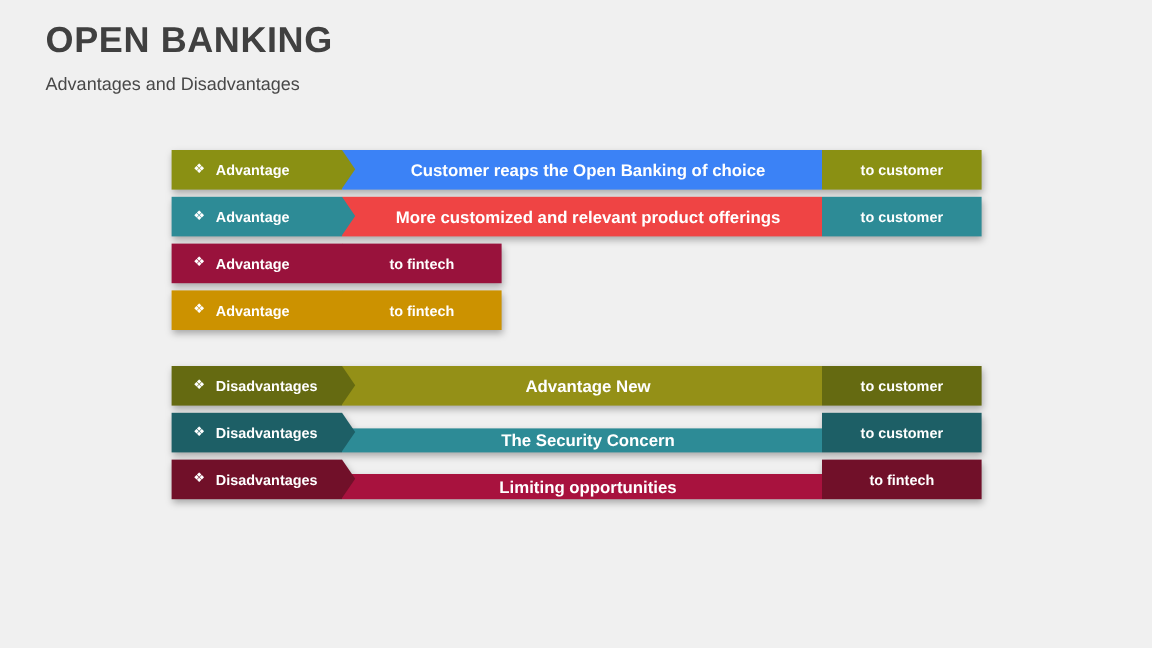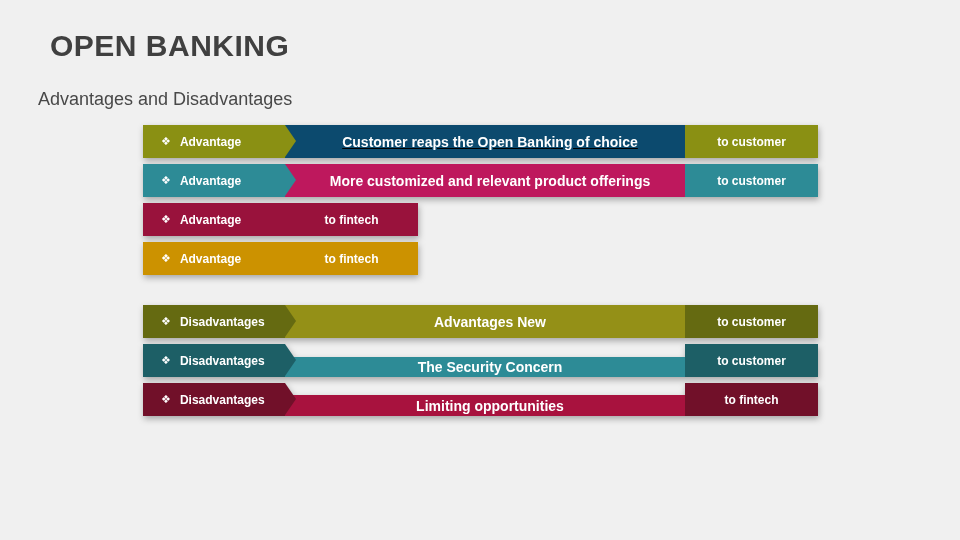--- a/index.html
+++ b/index.html
@@ -21,29 +21,29 @@
     left: 38px;
     top: 14px;
     width: 860px;
   }
   .title {
     font-size: 30px;
     font-weight: bold;
     color: #404040;
     letter-spacing: 0.5px;
     line-height: 40px;
-    margin: 12px;
+    margin: 0;
     white-space: nowrap;
   }
   .subtitle {
-    font-size: 18px;
+    font-size: 15px;
     font-weight: normal;
     color: #484848;
     line-height: 26px;
-    margin: 20px 0 0 0;
+    margin: 4px 0 0 0;
     white-space: nowrap;
   }
 
   
   .group {
     position: absolute;
     left: 143px;
     width: 675px;
     filter: drop-shadow(1px 3px 3px rgba(0,0,0,0.30));
   }
@@ -138,33 +138,33 @@
   <h1 class="title">OPEN BANKING</h1>
   <h2 class="subtitle">Advantages and Disadvantages</h2>
 </div>
 
 <div class="group" id="group-advantages">
     <div class="row">
       <div class="seg-left" style="background: rgb(138, 144, 19); color: rgb(138, 144, 19);">
         <span class="bullet">❖</span>
         <span class="seg-left-label">Advantage</span>
       </div>
-      <div class="seg-mid" style="background: #0c4a6e; text-decoration: underline;">
+      <div class="seg-mid" style="background: #3b82f6;">
         <span class="seg-mid-label">Customer reaps the Open Banking  of choice</span>
       </div>
       <div class="seg-right" style="background: rgb(138, 144, 19);">
         <span class="seg-right-label">to customer</span>
       </div>
     </div>
     <div class="row">
       <div class="seg-left" style="background: rgb(45, 139, 150); color: rgb(45, 139, 150);">
         <span class="bullet">❖</span>
         <span class="seg-left-label">Advantage</span>
       </div>
-      <div class="seg-mid" style="background: #be185d;">
+      <div class="seg-mid" style="background: #ef4444;">
         <span class="seg-mid-label">More customized and relevant product offerings</span>
       </div>
       <div class="seg-right" style="background: rgb(45, 139, 150);">
         <span class="seg-right-label">to customer</span>
       </div>
     </div>
     <div class="row">
       <div class="seg-left" style="background: rgb(153, 18, 60); color: rgb(153, 18, 60);">
         <span class="bullet">❖</span>
         <span class="seg-left-label">Advantage</span>
@@ -183,21 +183,21 @@
       </div>
     </div>
   </div>
 <div class="group" id="group-disadvantages">
     <div class="row">
       <div class="seg-left" style="background: rgb(101, 106, 17); color: rgb(101, 106, 17);">
         <span class="bullet">❖</span>
         <span class="seg-left-label">Disadvantages</span>
       </div>
       <div class="seg-mid" style="background: rgb(148, 144, 23);">
-        <span class="seg-mid-label">Advantages New</span>
+        <span class="seg-mid-label">Advantage New</span>
       </div>
       <div class="seg-right" style="background: rgb(101, 106, 17);">
         <span class="seg-right-label">to customer</span>
       </div>
     </div>
     <div class="row">
       <div class="seg-left" style="background: rgb(29, 95, 102); color: rgb(29, 95, 102);">
         <span class="bullet">❖</span>
         <span class="seg-left-label">Disadvantages</span>
       </div>

